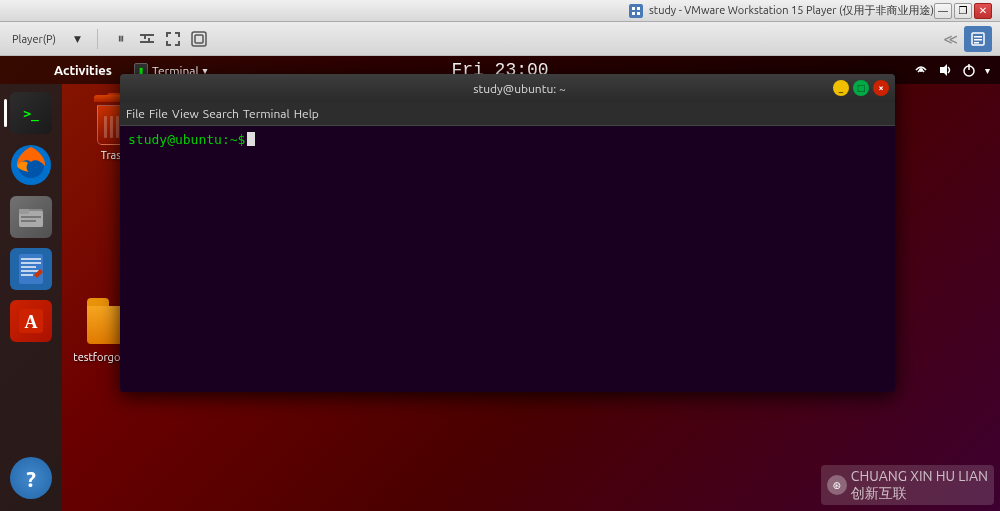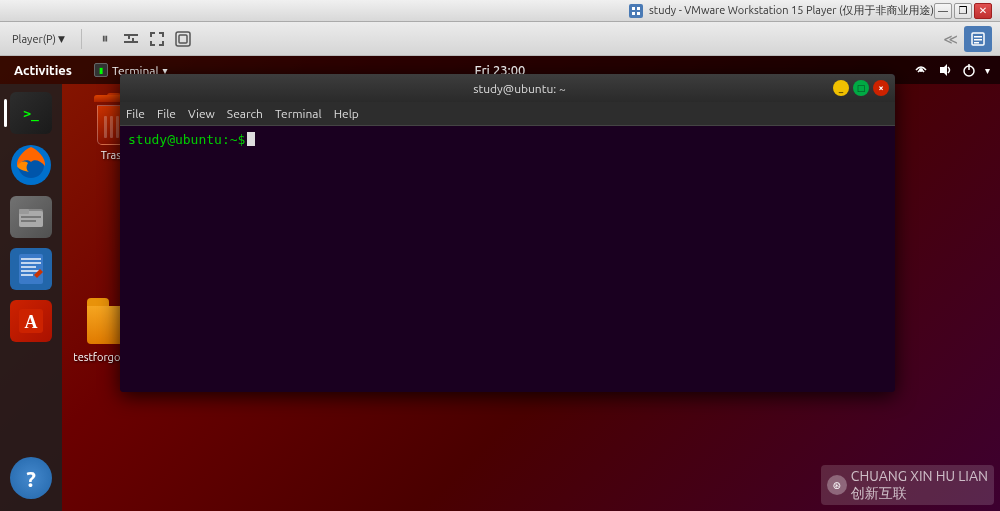--- a/index.html
+++ b/index.html
@@ -50,21 +50,21 @@
       background: linear-gradient(to bottom, #ececec, #d5d5d5);
       display: flex;
       align-items: center;
       padding: 0 8px;
       gap: 8px;
       border-bottom: 1px solid #bbb;
     }
     .vmware-player-btn {
       font-size: 11px;
       color: #333;
-      display: flex; align-items: center; gap: 2px;
+      display: flex; align-items: center; gap: 18px;
       cursor: pointer;
       padding: 2px 4px;
       border-radius: 2px;
     }
     .vmware-toolbar-icons {
       display: flex; gap: 4px; align-items: center;
     }
     .tb-icon {
       width: 22px; height: 22px;
       display: inline-flex; align-items: center; justify-content: center;
@@ -94,20 +94,21 @@
       z-index: 10;
     }
     .topbar-activities {
       color: white;
       font-size: 13px;
       font-weight: bold;
       padding: 0 14px;
       height: 100%;
       display: flex; align-items: center;
       cursor: pointer;
+      margin-left: 40px;
     }
     .topbar-terminal-indicator {
       display: flex; align-items: center; gap: 4px;
       color: white;
       font-size: 12px;
       cursor: pointer;
       padding: 0 8px;
     }
     .term-icon-small {
       width: 14px; height: 14px;
@@ -115,22 +116,23 @@
       border: 1px solid #666;
       border-radius: 2px;
       display: inline-flex; align-items: center; justify-content: center;
       font-size: 8px; color: #0f0;
     }
     .topbar-clock {
       position: absolute;
       left: 50%;
       transform: translateX(-50%);
       color: white;
-      font-size: 13px;
+      font-size: 18px;
       font-weight: 500;
+      font-family: Liberation Mono, monospace;
     }
     .topbar-right {
       margin-left: auto;
       display: flex; align-items: center; gap: 8px;
       padding-right: 10px;
     }
 
     
     .ubuntu-dock {
       position: absolute;
@@ -352,21 +354,21 @@
     .tw-btn.minimize { background: #f0c000; }
     .tw-btn.maximize { background: #00aa44; }
     .tw-btn.close { background: #cc2200; color: white; }
 
     .terminal-menubar {
       height: 24px;
       background: #2d2d2d;
       display: flex;
       align-items: center;
       padding: 0 6px;
-      gap: 12px;
+      gap: 4px;
       border-bottom: 1px solid #444;
     }
     .term-menu-item {
       color: #ddd;
       font-size: 12px;
       cursor: pointer;
     }
     .terminal-content {
       background: #1a0020;
       height: calc(100% - 52px);

